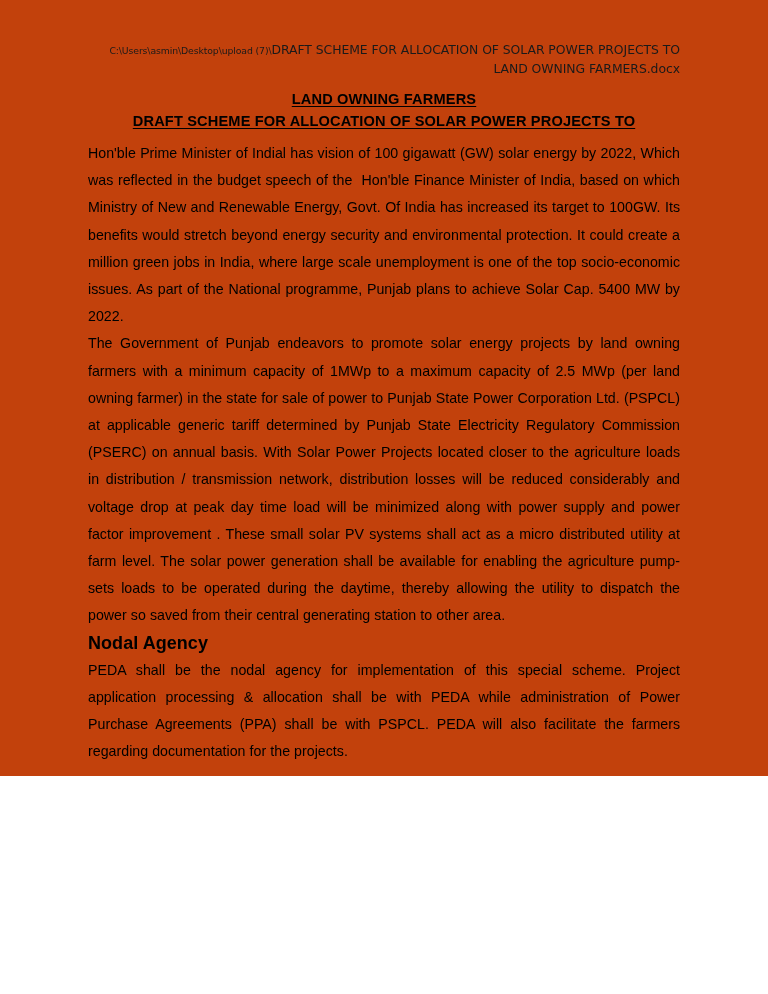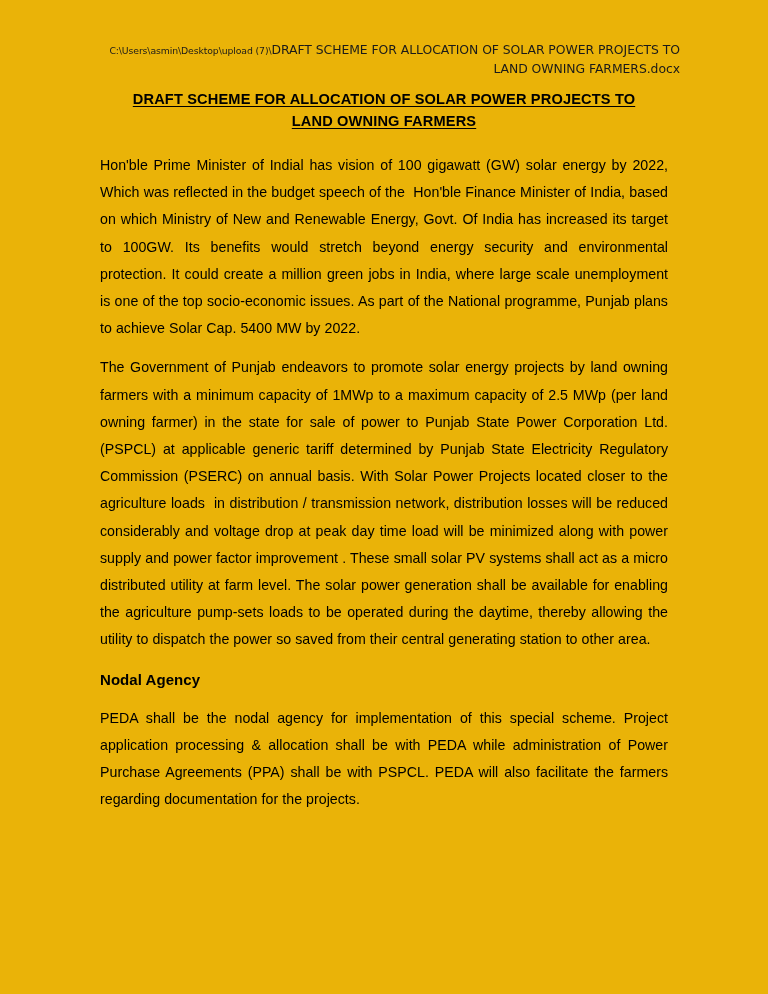--- a/index.html
+++ b/index.html
@@ -11,22 +11,22 @@
     width: 768px;
     height: 994px;
     font-family: "Liberation Sans", sans-serif;
     color: #000000;
     -webkit-font-smoothing: antialiased;
   }
 
   .page {
     position: relative;
     width: 768px;
-    height: 994px;
-    background: #eab308;
+    height: 776px;
+    background: #c2410c;
     box-sizing: border-box;
   }
 
   
   .doc-header {
     position: absolute;
     left: 88px;
     top: 40px;
     width: 592px;
     text-align: right;
@@ -69,53 +69,53 @@
 
   
   .doc-body {
     position: absolute;
     left: 88px;
     top: 140px;
     width: 592px;
   }
 
   p.para {
-    margin: 12px;
+    margin: 0;
     text-align: justify;
     font-size: 14.2px;
     line-height: 27.2px;
     letter-spacing: 0.02px;
     word-spacing: 0.1px;
     white-space: pre-wrap;
   }
   p.para.last-left {
     text-align: justify;
   }
 
   h2.section-heading {
-    margin: 12px;
-    font-size: 15px;
+    margin: 0;
+    font-size: 18px;
     line-height: 27.2px;
     font-weight: bold;
     text-align: left;
     letter-spacing: 0.05px;
   }
 </style>
 </head>
 <body>
 
 <div class="page">
 
   <div class="doc-header">
     <span class="path-prefix">C:\Users\asmin\Desktop\upload (7)\</span><span class="doc-filename">DRAFT SCHEME FOR ALLOCATION OF SOLAR POWER PROJECTS TO  LAND OWNING FARMERS.docx</span>
   </div>
 
   <div class="doc-title">
+    <span class="title-line"><span>LAND OWNING FARMERS</span></span>
     <span class="title-line"><span>DRAFT SCHEME FOR ALLOCATION OF SOLAR POWER PROJECTS TO</span></span>
-    <span class="title-line"><span>LAND OWNING FARMERS</span></span>
   </div>
 
   <div class="doc-body">
 
     <p class="para">Hon'ble Prime Minister of Indial has vision of 100 gigawatt (GW) solar energy by 2022, Which was reflected in the budget speech of the  Hon'ble Finance Minister of India, based on which Ministry of New and Renewable Energy, Govt. Of India has increased its target to 100GW. Its benefits would stretch beyond energy security and environmental protection. It could create a million green jobs in India, where large scale unemployment is one of the top socio-economic issues. As part of the National programme, Punjab plans to achieve Solar Cap. 5400 MW by 2022.</p>
 
 
     <p class="para">The Government of Punjab endeavors to promote solar energy projects by land owning farmers with a minimum capacity of 1MWp to a maximum capacity of 2.5 MWp (per land owning farmer) in the state for sale of power to Punjab State Power Corporation Ltd. (PSPCL) at applicable generic tariff determined by Punjab State Electricity Regulatory Commission (PSERC) on annual basis. With Solar Power Projects located closer to the agriculture loads  in distribution / transmission network, distribution losses will be reduced considerably and voltage drop at peak day time load will be minimized along with power supply and power factor improvement . These small solar PV systems shall act as a micro distributed utility at farm level. The solar power generation shall be available for enabling the agriculture pump-sets loads to be operated during the daytime, thereby allowing the utility to dispatch the power so saved from their central generating station to other area.</p>
 
     <h2 class="section-heading">Nodal Agency</h2>

